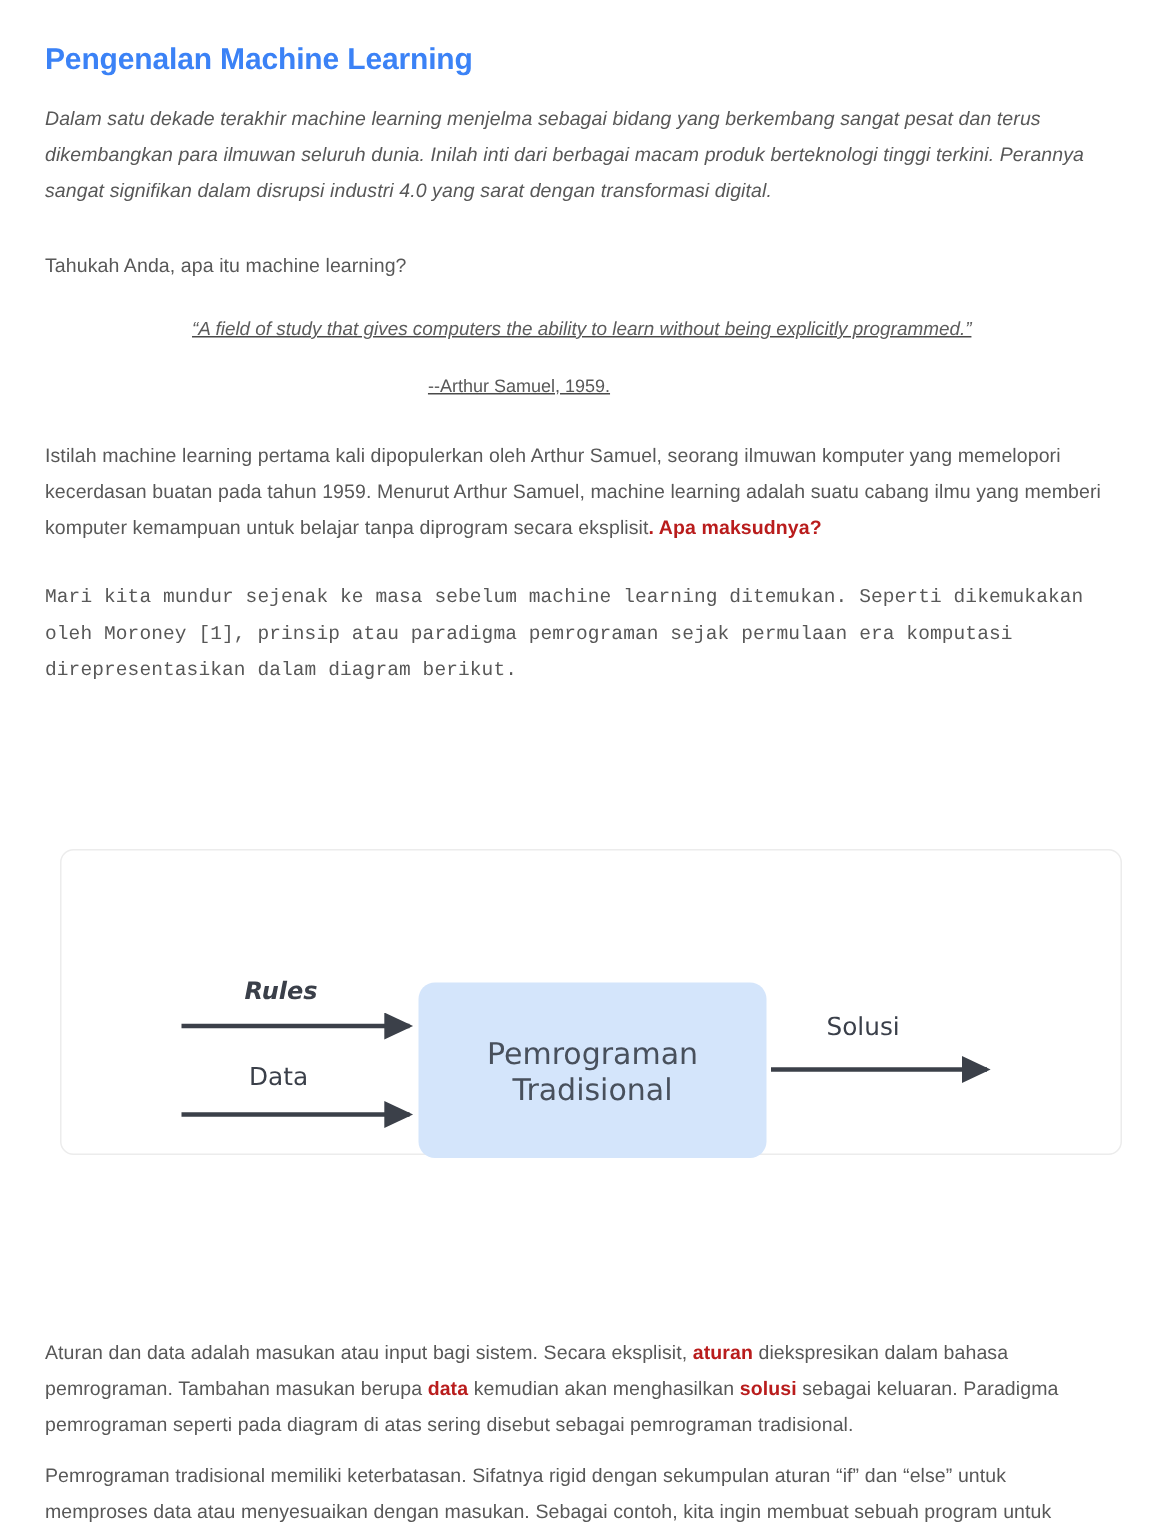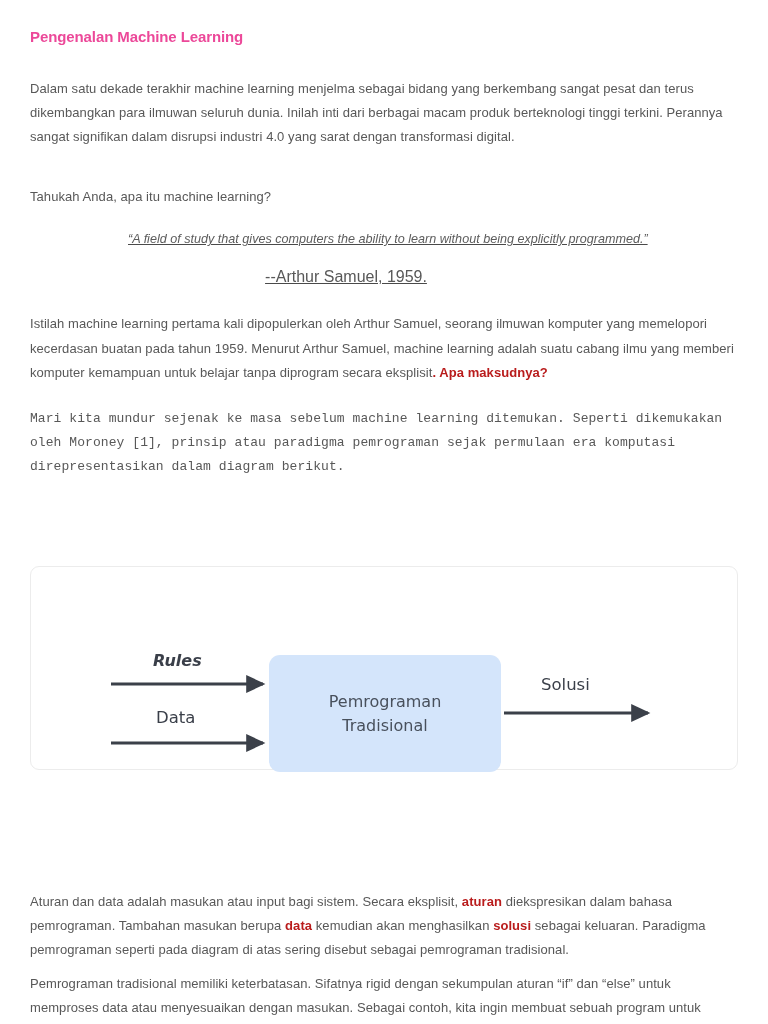--- a/index.html
+++ b/index.html
@@ -20,42 +20,42 @@
     position: relative;
     width: 768px;
     height: 1024px;
     box-sizing: border-box;
     padding: 0 30px;
   }
 
   .page-title {
     margin: 0;
     padding-top: 27px;
-    font-size: 15px;
+    font-size: 20px;
     font-weight: bold;
-    color: #ec4899;
+    color: #3b82f6;
     letter-spacing: -0.1px;
     line-height: 1.3;
   }
 
   .para {
     margin: 0;
     font-size: 13px;
     line-height: 24.2px;
     color: #585858;
     letter-spacing: 0.005em;
   }
 
   .para b, .para strong {
     font-weight: bold;
     color: #b91c1c;
   }
 
-  .para-1 { margin-top: 30px; }
-  .para-2 { margin-top: 36px; }
+  .para-1 { margin-top: 14px; font-style: italic; }
+  .para-2 { margin-top: 25px; }
   .para-3 { margin-top: 23px; }
   .para-4 { margin-top: 22px; font-family: Liberation Mono, monospace; }
   .para-5 { margin-top: 20px; }
   .para-6 { margin-top: 22px; }
 
   .quote-block {
     margin: 0;
     padding: 0;
     text-decoration: underline;
   }
@@ -69,29 +69,29 @@
     line-height: 24px;
     color: #5c5c5c;
   }
 
   .quote-attrib {
     margin: 0;
     margin-top: 14px;
     padding-left: 0;
     text-align: center;
     padding-right: 76px;
-    font-size: 16px;
+    font-size: 12px;
     line-height: 24px;
     color: #585858;
   }
 
   
   .diagram-wrap {
     position: absolute;
-    left: 30px;
+    left: 40px;
     top: 566px;
     width: 708px;
     height: 204px;
     box-sizing: border-box;
     border: 1px solid #ececec;
     border-radius: 9px;
     background: #ffffff;
   }
 
   .diagram-inner {
@@ -108,21 +108,21 @@
     height: 117px;
     background: #d4e5fb;
     border-radius: 11px;
     display: flex;
     align-items: center;
     justify-content: center;
     text-align: center;
   }
 
   .proc-box-label {
-    font-size: 16px;
+    font-size: 20px;
     line-height: 24px;
     color: #48505c;
     white-space: pre-line;
     font-family: "DejaVu Sans", sans-serif;
   }
 
   .lbl {
     position: absolute;
     font-size: 16.5px;
     color: #3a3f49;

